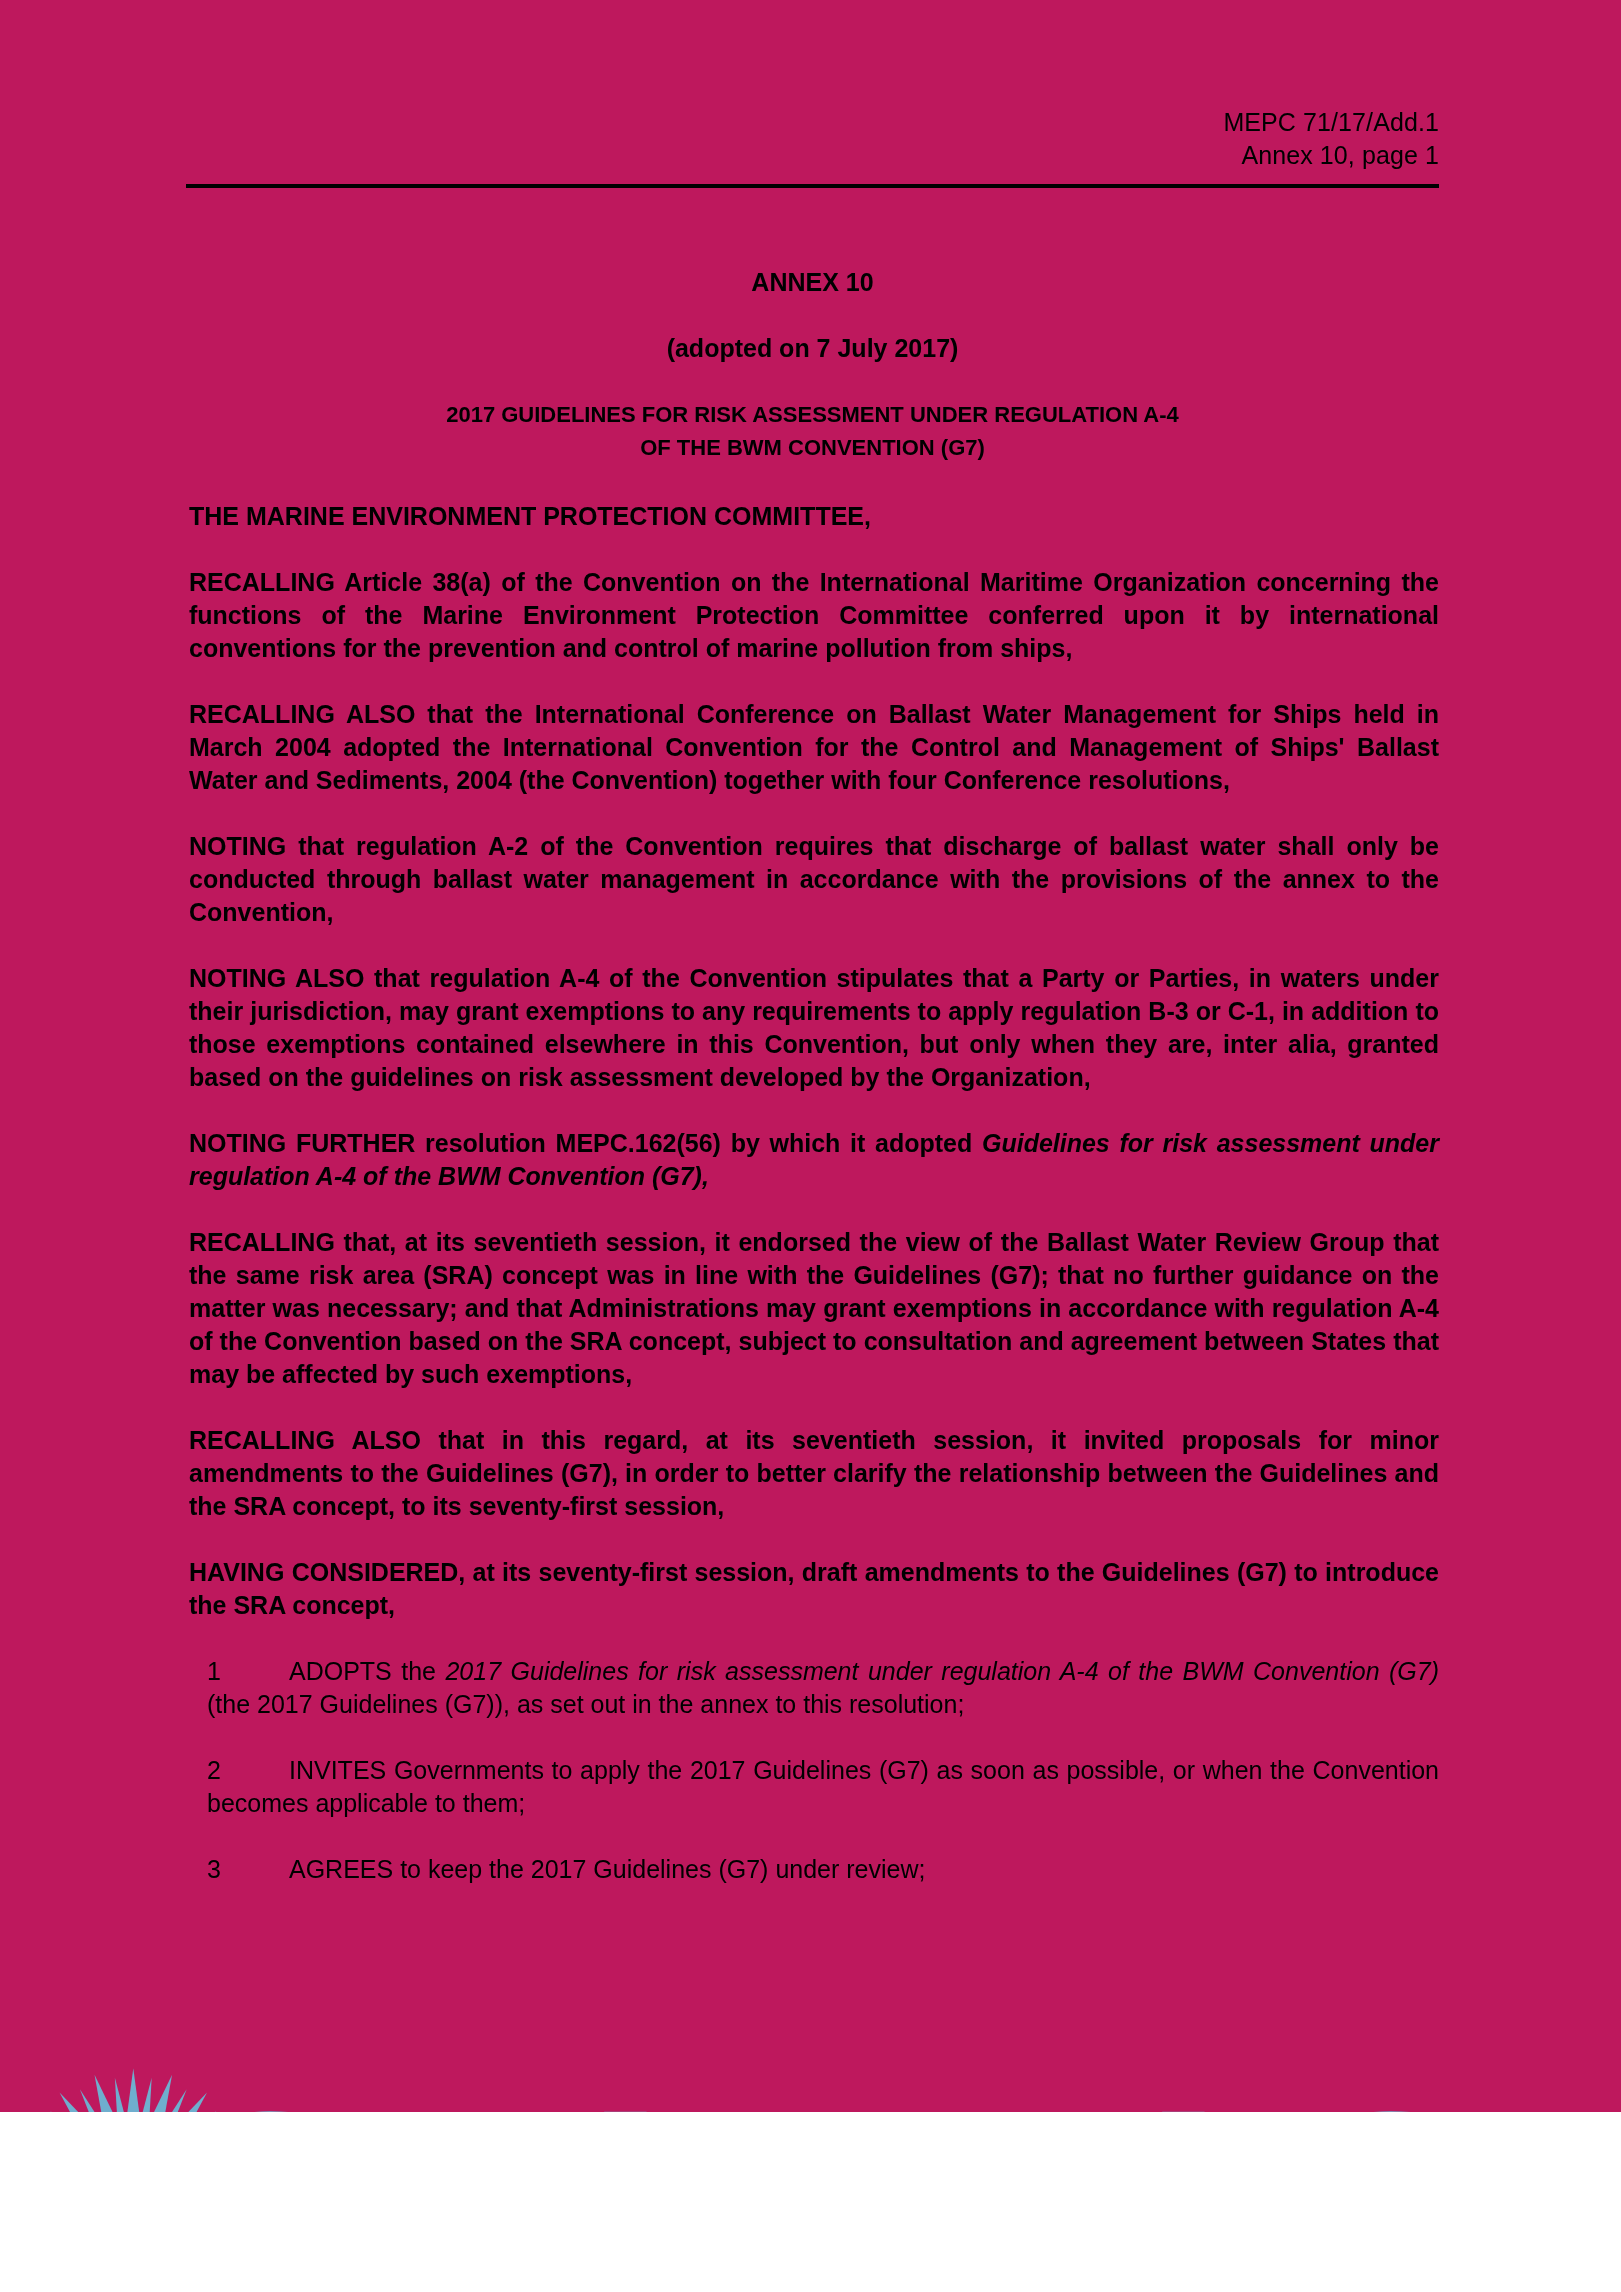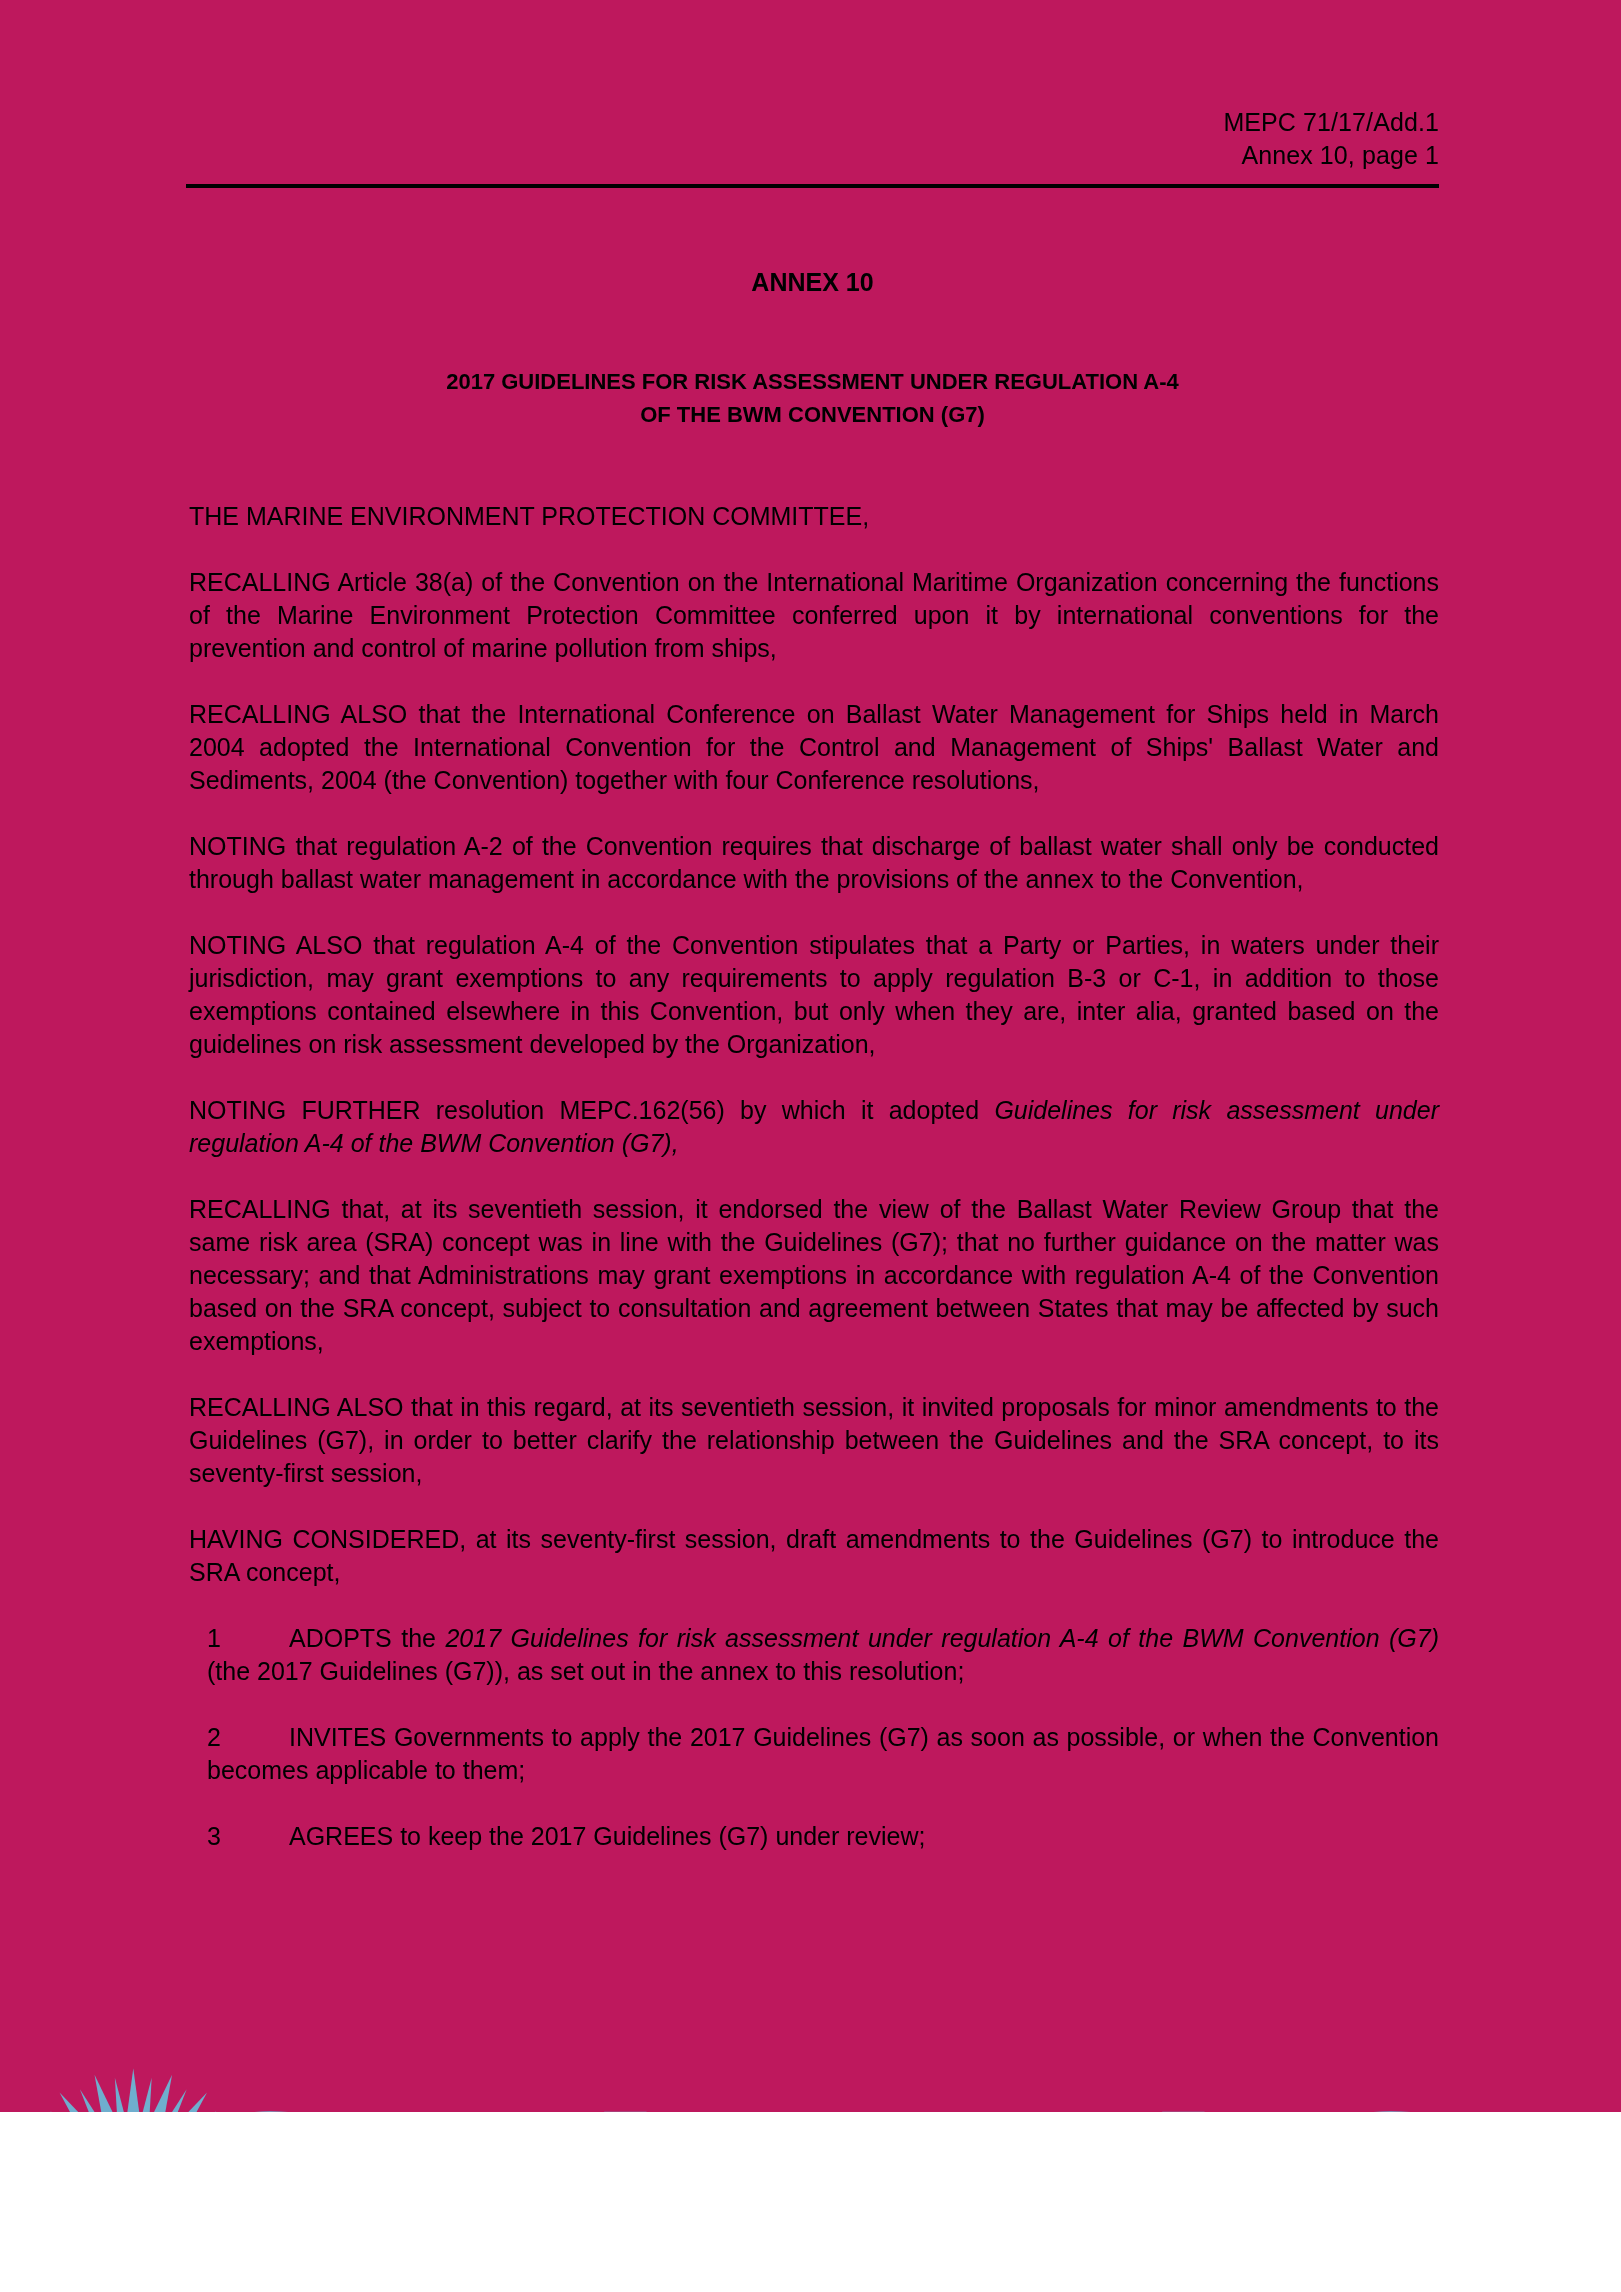--- a/index.html
+++ b/index.html
@@ -75,20 +75,21 @@
     left: 189px;
     top: 500px;
     width: 1250px;
   }
   p.para {
     margin: 0 0 33px 0;
     font-size: 25px;
     line-height: 33px;
     text-align: justify;
     text-justify: inter-word;
+    font-weight: bold;
   }
   p.para:last-child { margin-bottom: 0; }
   .num-para {
     margin: 0 0 33px 18px;
     font-size: 25px;
     line-height: 33px;
     text-align: justify;
     text-justify: inter-word;
   }
   .num-para .num {
@@ -136,20 +137,21 @@
 
   <div class="header">
     <div class="header-line">MEPC 71/17/Add.1</div>
     <div class="header-line">Annex 10, page 1</div>
   </div>
   <div class="header-rule"></div>
 
   <div class="titles">
     <div class="title-annex">ANNEX 10</div>
     <div class="gap-34"></div>
+    <div class="title-res">(adopted on 7 July 2017)</div>
     <div class="gap-34"></div>
     <div class="title-main">2017 GUIDELINES FOR RISK ASSESSMENT UNDER REGULATION A-4</div>
     <div class="title-main">OF THE BWM CONVENTION (G7)</div>
   </div>
 
   <div class="body">
 
     <p class="para">THE MARINE ENVIRONMENT PROTECTION COMMITTEE,</p>
 
     <p class="para">RECALLING Article 38(a) of the Convention on the International Maritime Organization concerning the functions of the Marine Environment Protection Committee conferred upon it by international conventions for the prevention and control of marine pollution from ships,</p>

